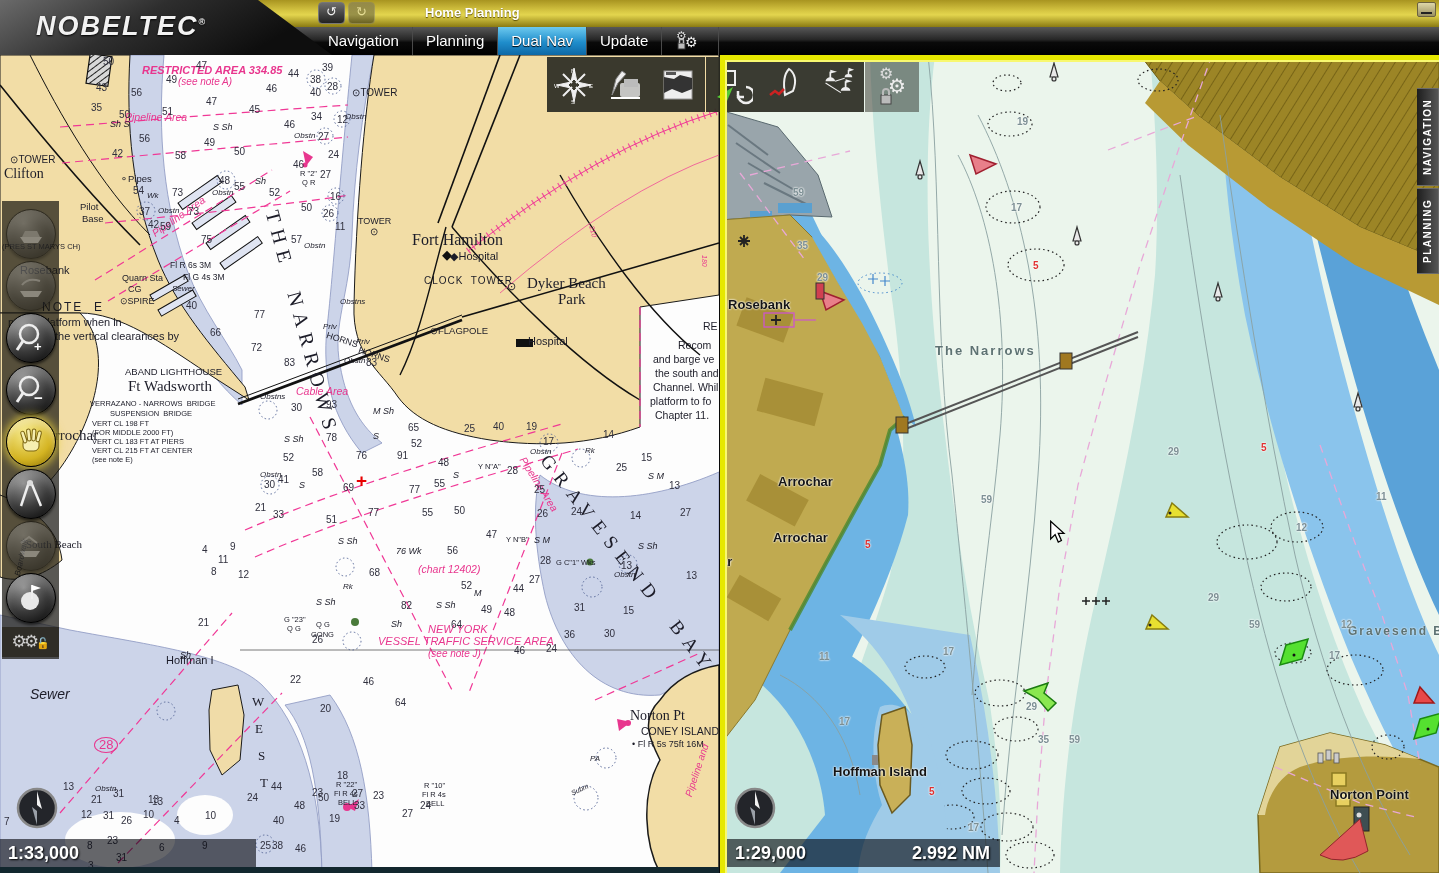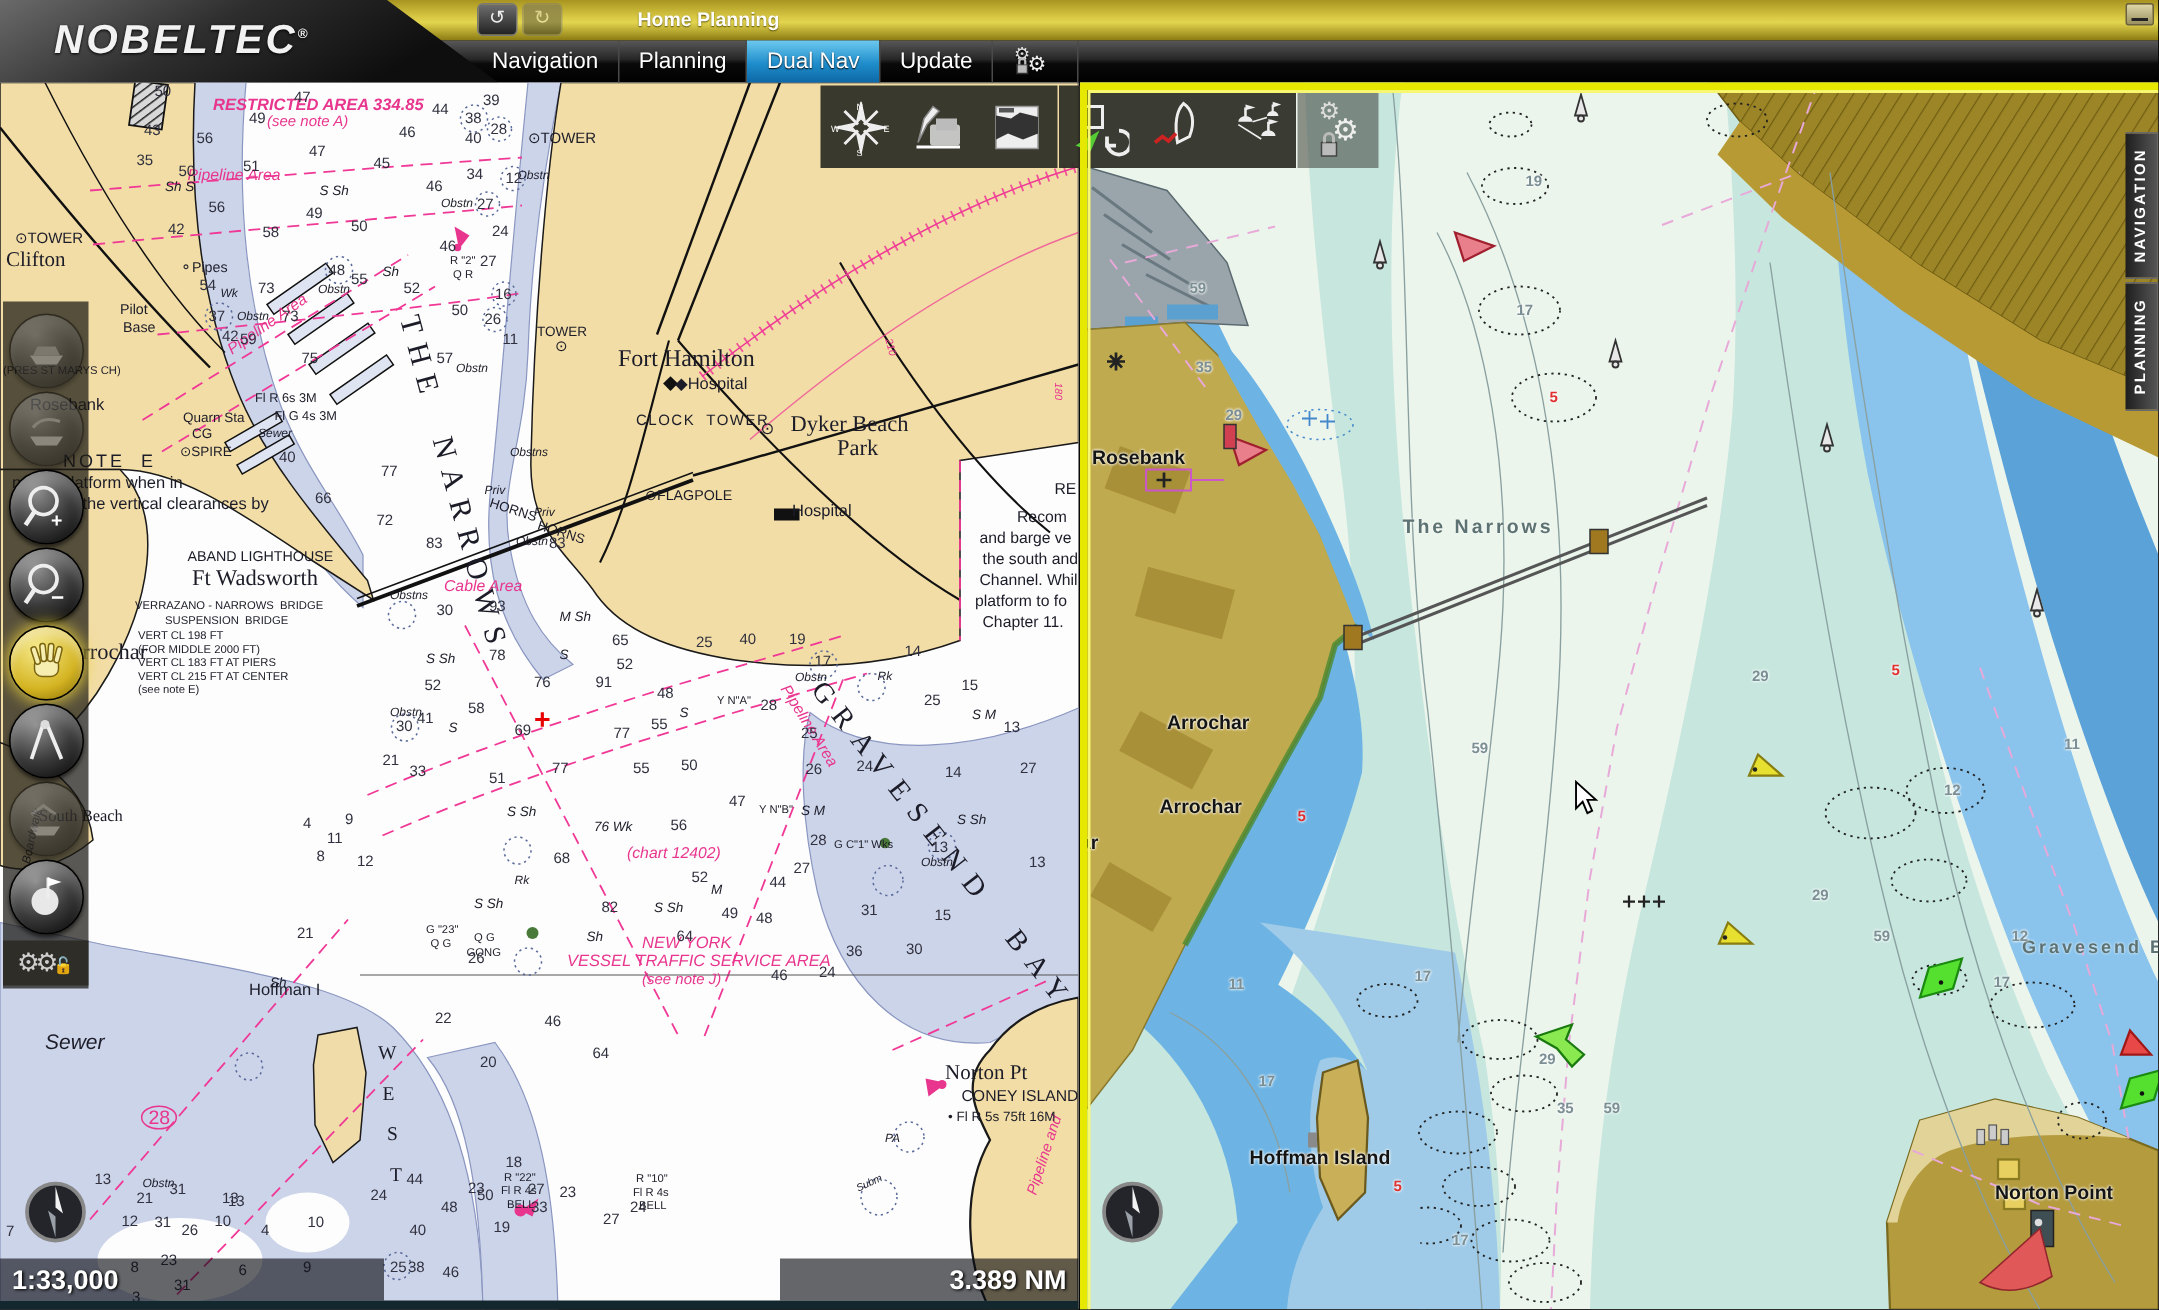--- a/index.html
+++ b/index.html
@@ -567,23 +567,20 @@
       <div class="compassbadge" style="left:16px;top:732px;">
         <svg width="42" height="42" viewBox="0 0 42 42">
             <circle cx="21" cy="21" r="19" fill="#23252a" stroke="#888" stroke-width="2.5"></circle>
             <path d="M21 4 L26 22 L21 18 Z" fill="#f2f2f2"></path>
             <path d="M21 38 L16 20 L21 24 Z" fill="#9aa0a8"></path>
           </svg>
       </div>
       <div class="sbar" style="left:0;width:248px;padding-left:8px;">
         <span>1:33,000</span>
       </div>
-      <div class="sbar" style="left:520px;width:191px;justify-content:flex-end;padding-right:8px;">
-        <span>3.389 NM</span>
-      </div>
     </div>
 
     <div id="right-panel" class="panel">
       <svg class="chart-svg" width="719" height="818" viewBox="0 0 719 818">
         <defs>
           <pattern id="streets" width="9" height="9" patternTransform="rotate(32)" patternUnits="userSpaceOnUse">
             <rect width="9" height="9" fill="#9c8526"></rect>
               <line x1="0" y1="0" x2="0" y2="9" stroke="#6e5c12" stroke-width="1.6"></line>
           </pattern>
         </defs>
@@ -758,20 +755,24 @@
           <span class="mlabel rsnd red" style="left: 209px; top: 732px;">5</span>
         </div>
 
       <div class="compassbadge" style="left:14px;top:732px;">
         <svg width="42" height="42" viewBox="0 0 42 42">
             <circle cx="21" cy="21" r="19" fill="#23252a" stroke="#888" stroke-width="2.5"></circle>
             <path d="M21 4 L26 22 L21 18 Z" fill="#f2f2f2"></path>
             <path d="M21 38 L16 20 L21 24 Z" fill="#9aa0a8"></path>
           </svg>
       </div>
+      <div class="sbar" style="left:5px;width:255px;justify-content:space-between;padding:0 10px;">
+        <span>1:29,000</span>
+          <span>2.992 NM</span>
+      </div>
     </div>
 
     <div id="yframe"></div>
     <div id="lbstrip"></div>
 
     <div id="floattools">
       <div class="toolbox">
         <div class="ticon">
           <svg width="40" height="40" viewBox="0 0 40 40">
               <g stroke="#eee" fill="#eee">

